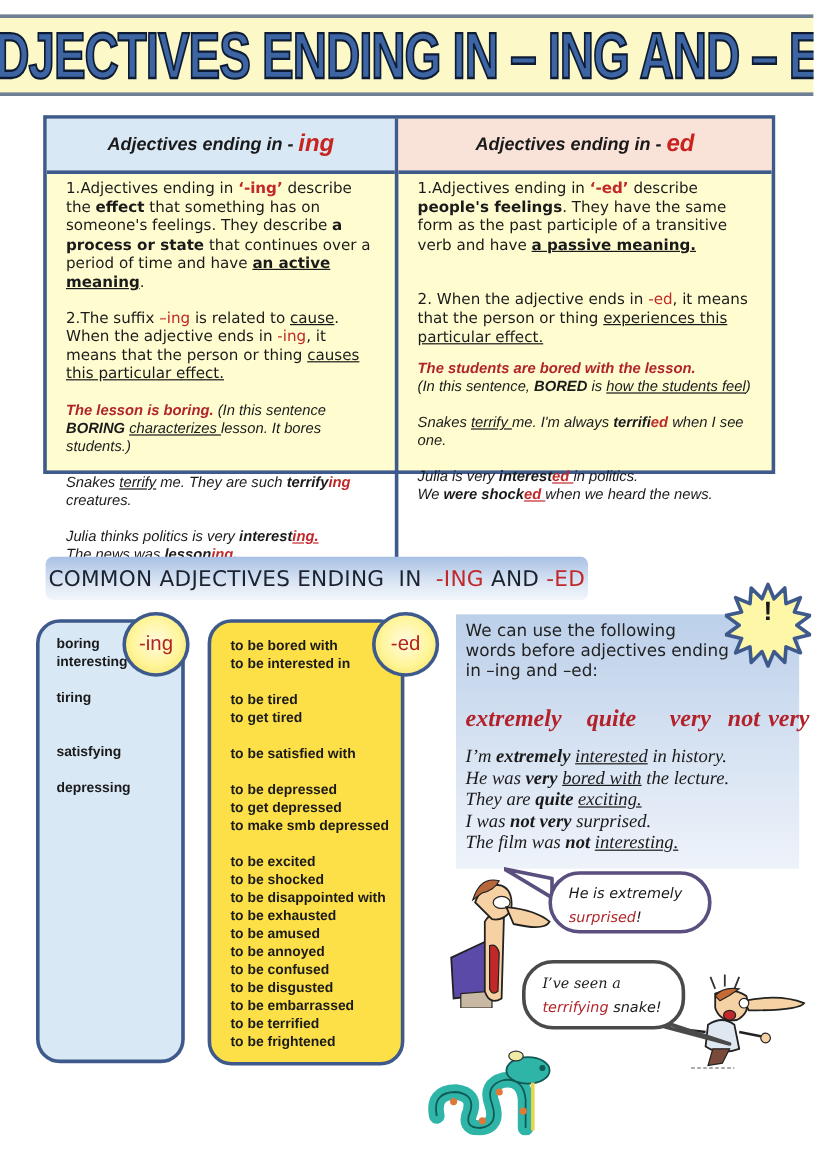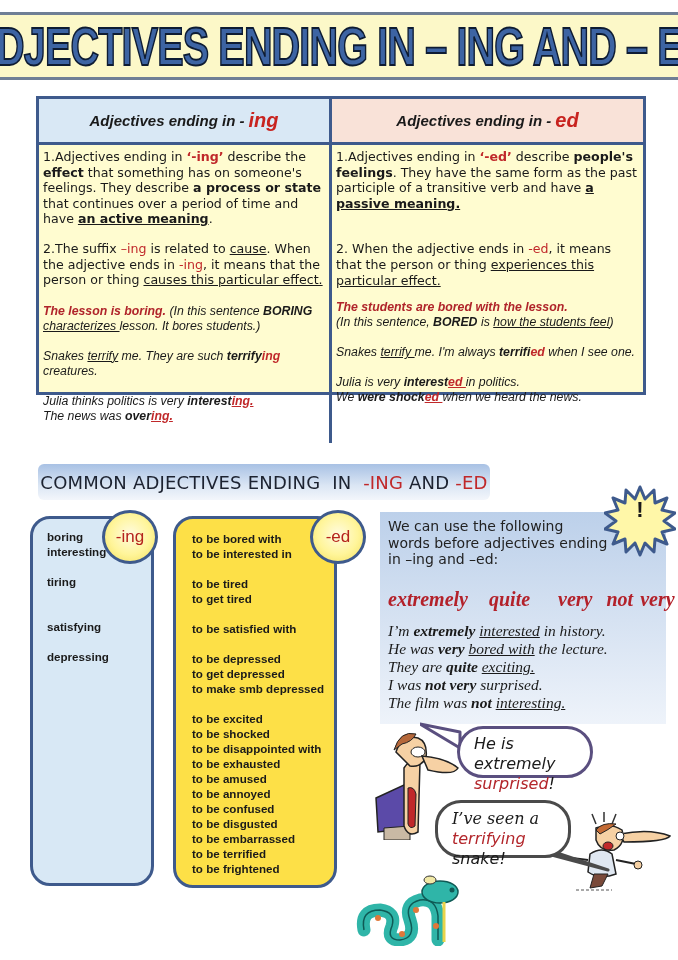--- a/index.html
+++ b/index.html
@@ -29,21 +29,21 @@
   .col { position: relative; }
   .col + .col { border-left: 3px solid #3e5a8c; }
   .col-head {
     height: 46px; display: flex; align-items: center; justify-content: center;
     border-bottom: 3px solid #3e5a8c;
     font-family: "Liberation Sans", sans-serif; font-style: italic; font-weight: 700; font-size: 15px;
   }
   .col-ing .col-head { background: #d9e8f5; }
   .col-ed .col-head { background: #f9e2d8; }
   .suffix-big { color: #c8231f; font-size: 20px; margin-left: 4px; }
-  .col-body { padding: 4px 4px; font-size: 12.6px; line-height: 15.6px; }
+  .col-body { padding: 4px 16px; font-size: 12.6px; line-height: 15.6px; }
   .para { margin-bottom: 14px; }
   .red { color: #c0282a; }
   .b { font-weight: 700; }
   .u { text-decoration: underline; }
   .ex { font-family: "Liberation Sans", sans-serif; font-style: italic; font-size: 12.3px; line-height: 15px; margin-bottom: 15px; }
   .ex-red { color: #b0242a; font-weight: 700; }
 
   
   .sec-head {
     position: absolute; left: 38px; top: 464px; width: 452px; height: 36px;
@@ -91,21 +91,21 @@
     font-family: "Liberation Serif", serif; font-style: italic; font-size: 15.5px; line-height: 18px; color: #1a1a1a;
   }
 
   .burst { position: absolute; left: 604px; top: 485px; width: 72px; height: 72px; }
   .burst-mark { position: absolute; left: 604px; top: 497px; width: 72px; text-align: center;
     font-family: "Liberation Sans", sans-serif; font-weight: 700; font-size: 22px; color: #1a1a1a; }
 
   
   .bubble {
     position: absolute; background: #fff; border-radius: 26px;
-    font-family: "DejaVu Sans", sans-serif; font-style: italic; font-size: 16px; line-height: 20px;
+    font-family: "DejaVu Sans", sans-serif; font-style: italic; font-size: 12px; line-height: 20px;
   }
   .bubble-1 { left: 457px; top: 726px; width: 136px; height: 52px; border: 3px solid #5a4f7f; padding: 5px 0 0 14px; }
   .bubble-2 { left: 435px; top: 800px; width: 136px; height: 58px; border: 3px solid #4a4a4a; padding: 6px 0 0 14px; }
   .bubble .redw { color: #b3262b; }
   .tail { position: absolute; }
 
   
   .cartoon { position: absolute; }
 </style>
 </head>
@@ -129,21 +129,21 @@
         <span>2.The suffix </span><span class="red">–ing</span><span> is related to </span><span class="u">cause</span><span>. When the adjective ends in </span><span class="red">-ing</span><span>, it means that the person or thing </span><span class="u">causes this particular effect.</span>
       </p>
       <p class="ex">
         <span class="ex-red">The lesson is boring.</span><span> (In this sentence </span><span class="b">BORING</span><span> </span><span class="u">characterizes </span><span>lesson. It bores students.)</span>
       </p>
       <p class="ex">
         <span>Snakes </span><span class="u">terrify</span><span> me. They are such </span><span class="b">terrify</span><span class="red b">ing</span><span> creatures.</span>
       </p>
       <p class="ex">
         <span>Julia thinks politics is very </span><span class="b">interest</span><span class="red b u">ing.</span><br>
-        <span>The news was </span><span class="b">over</span><span class="red b u">ing.</span>
+        <span>The news was </span><span class="b">lesson</span><span class="red b u">ing.</span>
       </p>
     </div>
   </div>
 
   <div class="col col-ed">
     <div class="col-head">
       <span>Adjectives ending in -</span>
         <span class="suffix-big"> ed</span>
     </div>
     <div class="col-body">

